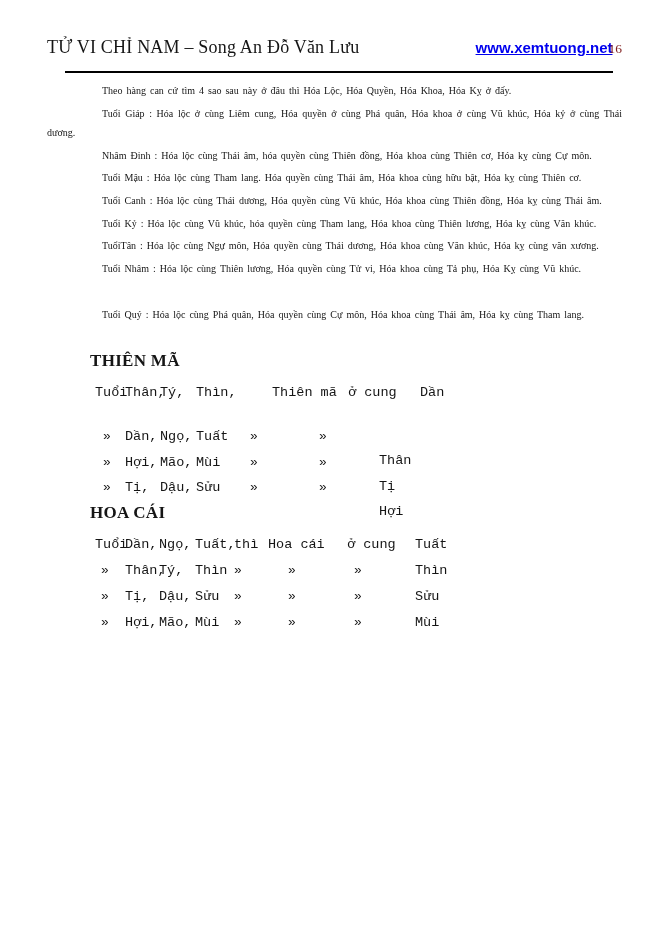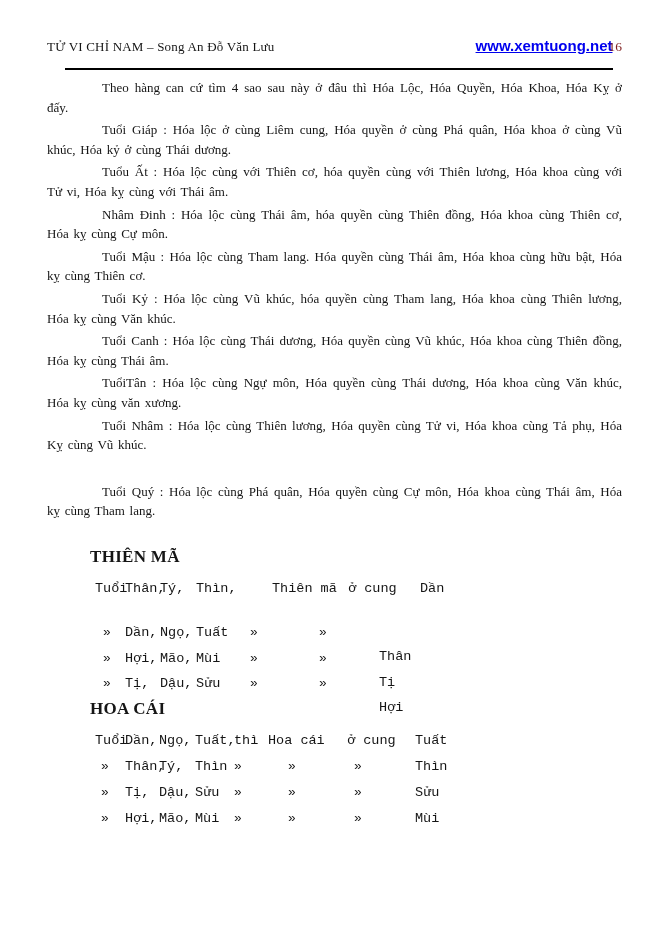--- a/index.html
+++ b/index.html
@@ -15,21 +15,21 @@
   }
   .content { padding:0 47px; box-sizing:border-box; }
 
   
   .header {
     margin-top:37px;
     display:flex;
     justify-content:space-between;
     align-items:baseline;
   }
-  .doc-title { font-size:13px; white-space:nowrap; letter-spacing:0.2px; }
+  .doc-title { font-size:18px; white-space:nowrap; letter-spacing:0.2px; }
   .hdr-right { white-space:nowrap; }
   .site-link {
     font-family:"Liberation Sans","DejaVu Sans",sans-serif;
     font-weight:700;
     font-size:15px;
     color:#0000EE;
     text-decoration:underline;
     cursor:pointer;
   }
   .page-num { font-size:13.5px; color:#7f1d1d; margin-left:-4px;text-align:center; }
@@ -37,21 +37,21 @@
   .rule {
     height:2px;
     background:#000;
     margin:13px 0 8px 18px;
     width:548px;
   }
 
   
   .paras { margin-top:0; }
   .para {
-    font-size:13px;
+    font-size:10px;
     line-height:19.6px;
     text-align:justify;
     text-indent:55px;
     margin:0 0 3px 0;
     word-spacing:1.5px;
   }
   .para.gap-before { margin-top:27px; }
 
   
   .sec-heading {
@@ -92,25 +92,24 @@
       <span class="hdr-right">
         <a class="site-link">www.xemtuong.net</a><span class="page-num">16</span>
       </span>
     </div>
 
     <div class="rule"></div>
 
     <div class="paras">
         <p class="para">Theo hàng can cứ tìm 4 sao sau này ở đâu thì Hóa Lộc, Hóa Quyền, Hóa Khoa, Hóa Kỵ ở đấy.</p>
         <p class="para">Tuổi Giáp : Hóa lộc ở cùng Liêm cung, Hóa quyền ở cùng Phá quân, Hóa khoa ở cùng Vũ khúc, Hóa kỷ ở cùng Thái dương.</p>
-        <p class="para">Tuổu Ất : Hóa lộc cùng với Thiên cơ, hóa quyền cùng với Thiên lương, Hóa khoa cùng với Tử vi, Hóa kỵ cùng với Thái âm.</p>
         <p class="para">Nhâm Đinh : Hóa lộc cùng Thái âm, hóa quyền cùng Thiên đồng, Hóa khoa cùng Thiên cơ, Hóa kỵ cùng Cự môn.</p>
         <p class="para">Tuổi Mậu : Hóa lộc cùng Tham lang. Hóa quyền cùng Thái âm, Hóa khoa cùng hữu bật, Hóa kỵ cùng Thiên cơ.</p>
+        <p class="para">Tuổi Canh : Hóa lộc cùng Thái dương, Hóa quyền cùng Vũ khúc, Hóa khoa cùng Thiên đồng, Hóa kỵ cùng Thái âm.</p>
         <p class="para">Tuổi Kỷ : Hóa lộc cùng Vũ khúc, hóa quyền cùng Tham lang, Hóa khoa cùng Thiên lương, Hóa kỵ cùng Văn khúc.</p>
-        <p class="para">Tuổi Canh : Hóa lộc cùng Thái dương, Hóa quyền cùng Vũ khúc, Hóa khoa cùng Thiên đồng, Hóa kỵ cùng Thái âm.</p>
         <p class="para">TuổiTân : Hóa lộc cùng Ngự môn, Hóa quyền cùng Thái dương, Hóa khoa cùng Văn khúc, Hóa kỵ cùng văn xương.</p>
         <p class="para">Tuổi Nhâm : Hóa lộc cùng Thiên lương, Hóa quyền cùng Tử vi, Hóa khoa cùng Tả phụ, Hóa Kỵ cùng Vũ khúc.</p>
         <p class="para gap-before">Tuổi Quý : Hóa lộc cùng Phá quân, Hóa quyền cùng Cự môn, Hóa khoa cùng Thái âm, Hóa kỵ cùng Tham lang.</p>
       </div>
 
     <div>
         <section class="sec sec-thienma">
           <h2 class="sec-heading">THIÊN MÃ</h2>
           <div class="sec-table">
             <div class="row hdr">

